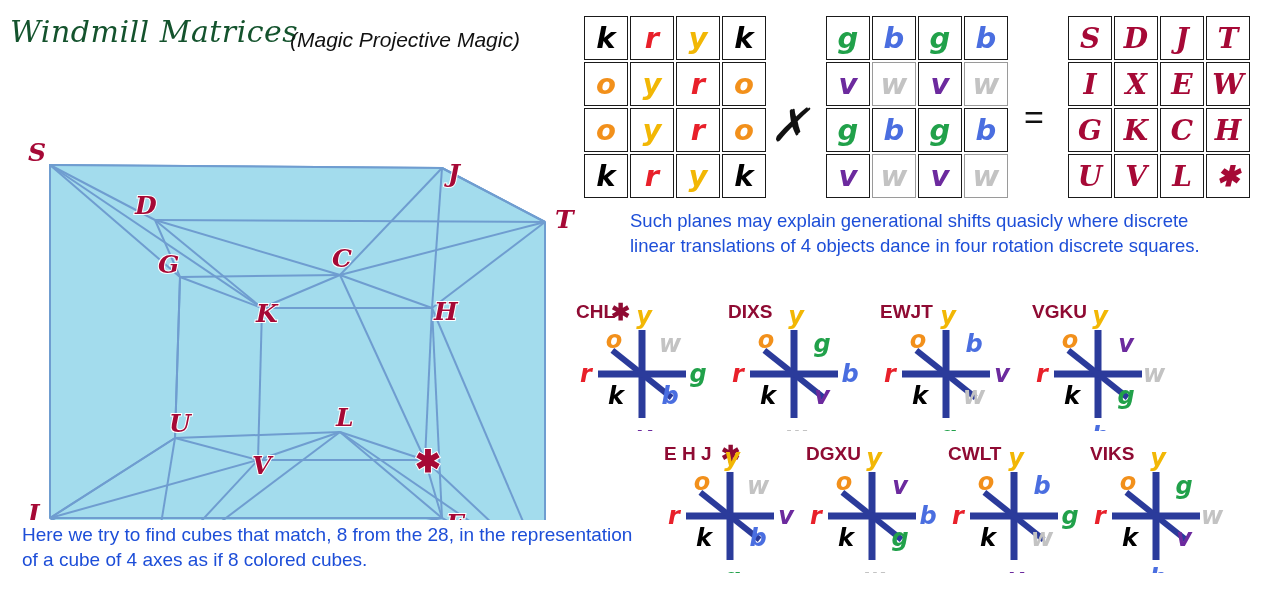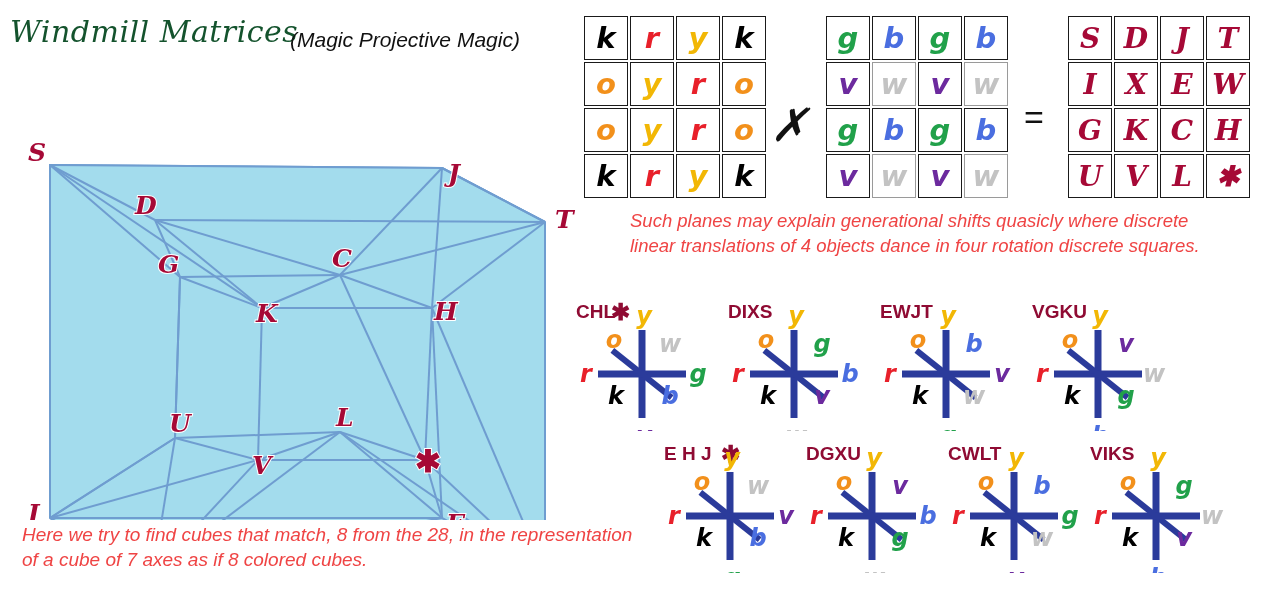--- a/index.html
+++ b/index.html
@@ -14,21 +14,21 @@
 
   
   #cube-figure{left:0px;top:70px;width:580px;height:450px;}
   #cube-figure svg{display:block;}
   .vlabel{font-family:"DejaVu Serif",serif;font-style:italic;font-weight:bold;
     font-size:25px;fill:#a60936;paint-order:stroke;stroke:#ffffff;stroke-width:2px;}
   .vstar{font-family:"Liberation Sans",sans-serif;font-weight:bold;font-size:31px;
     fill:#a60936;paint-order:stroke;stroke:#ffffff;stroke-width:2px;}
 
   
-  .caption{color:#ef4444;font-style:italic;font-size:19px;line-height:25px;font-weight:500;}
+  .caption{color:#1d4ed8;font-size:19px;line-height:25px;font-weight:500;}
   #cube-caption{left:22px;top:522px;width:620px;}
   #planes-caption{left:630px;top:208px;width:600px;font-size:18.5px;line-height:25px;}
 
   
   .matrix{display:grid;grid-template-columns:repeat(4,auto);gap:2px;}
   .mcell{width:42px;height:42px;border:1.6px solid #1a1a1a;background:#fff;
     display:flex;align-items:center;justify-content:center;
     font-family:"DejaVu Sans",sans-serif;font-weight:bold;font-style:italic;font-size:29px;}
   .mcell.lt{border-color:#9a9a9a;}
   #matrix-a{left:584px;top:16px;}
@@ -118,21 +118,21 @@
       <text x="169" y="362" class="vlabel">U</text>
       <text x="336" y="356" class="vlabel">L</text>
       <text x="252" y="404" class="vlabel">V</text>
       <text x="415" y="402" class="vstar">✱</text>
       <text x="28" y="452" class="vlabel">I</text>
       <text x="446" y="462" class="vlabel">E</text>
       <text x="149" y="521" class="vlabel">X</text>
       <text x="553" y="519" class="vlabel">W</text>
     </svg>
 </div>
-<div class="abs caption" id="cube-caption">Here we try to find cubes that match, 8 from the 28, in the representation of a cube of 7 axes as if 8 colored cubes.</div>
+<div class="abs caption" id="cube-caption">Here we try to find cubes that match, 8 from the 28, in the representation of a cube of 4 axes as if 8 colored cubes.</div>
 
 <div class="abs matrix" id="matrix-a">
     <div class="mcell" style="color: rgb(0, 0, 0);">k</div>
     <div class="mcell" style="color: rgb(232, 32, 42);">r</div>
     <div class="mcell" style="color: rgb(242, 183, 5);">y</div>
     <div class="mcell" style="color: rgb(0, 0, 0);">k</div>
     <div class="mcell" style="color: rgb(242, 144, 27);">o</div>
     <div class="mcell" style="color: rgb(242, 183, 5);">y</div>
     <div class="mcell" style="color: rgb(232, 32, 42);">r</div>
     <div class="mcell" style="color: rgb(242, 144, 27);">o</div>

